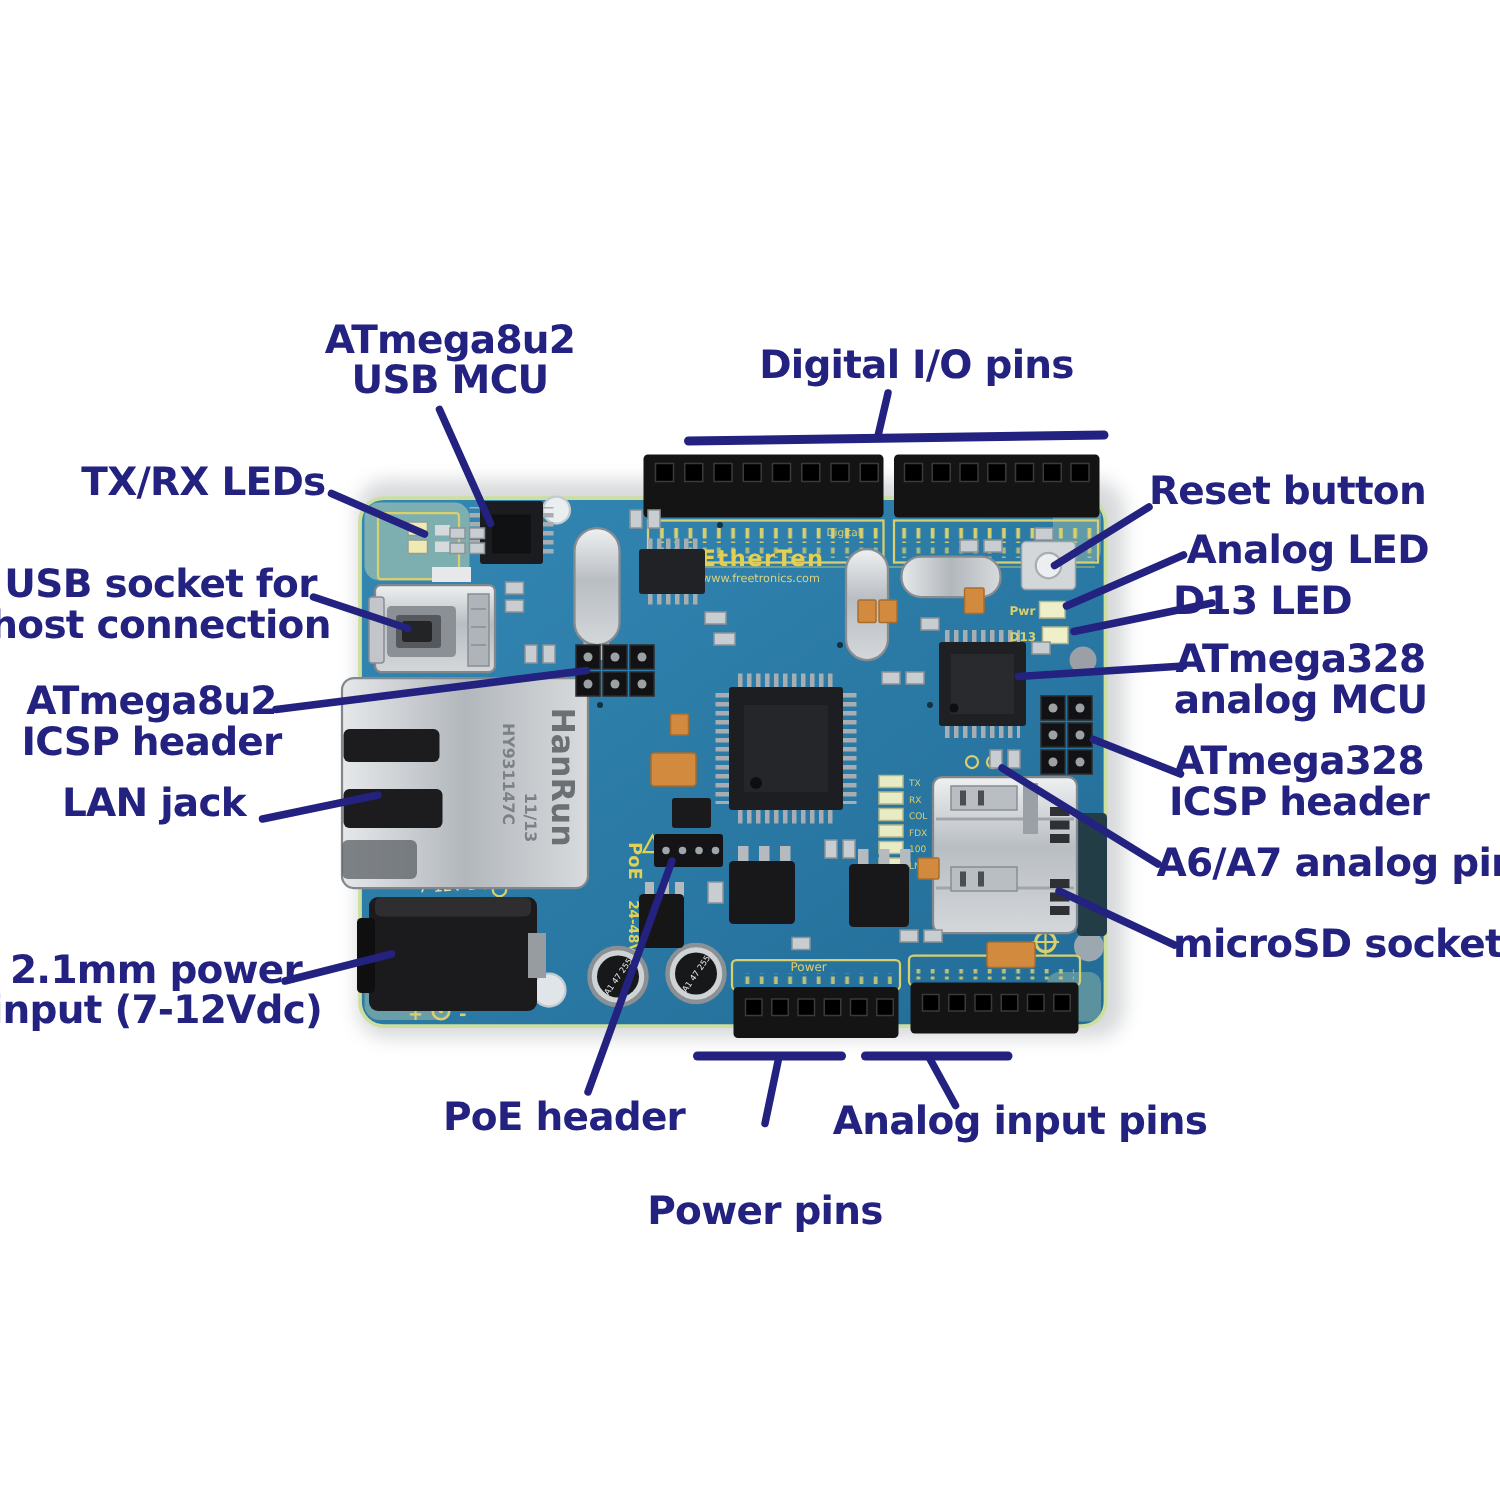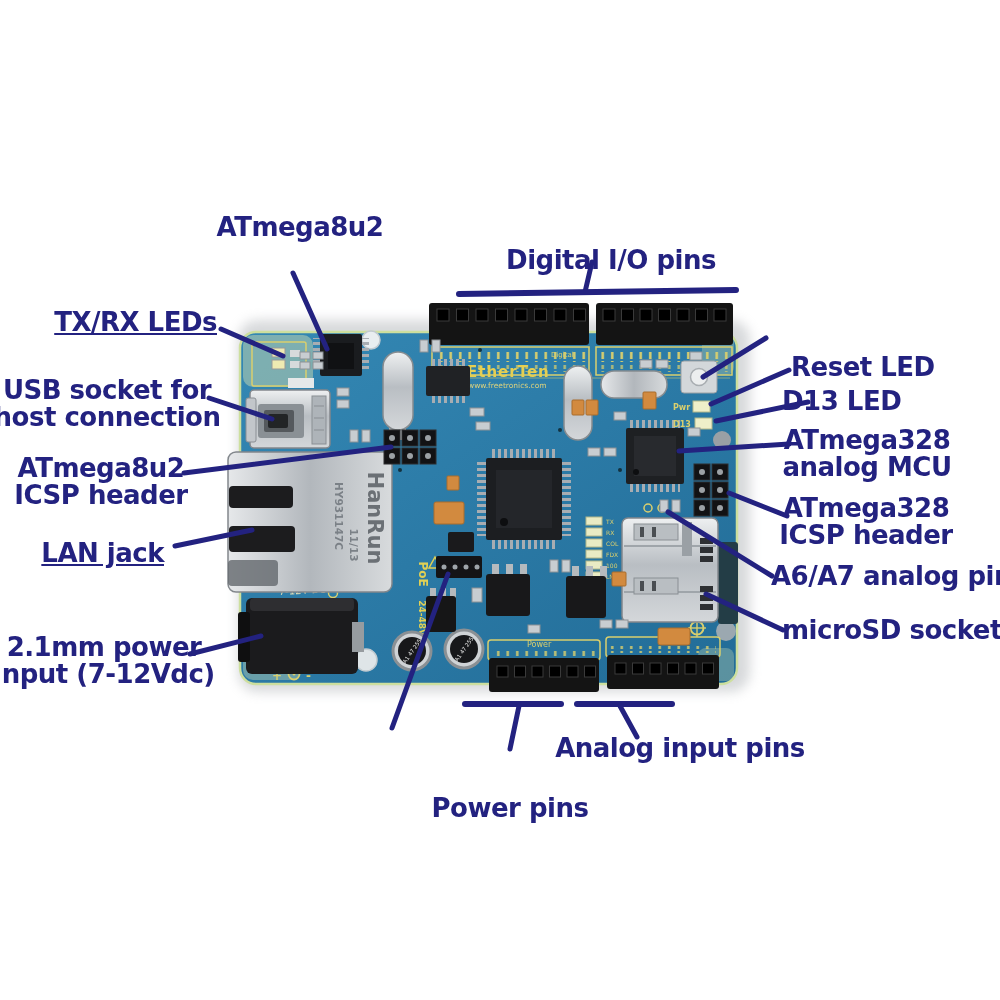--- a/index.html
+++ b/index.html
@@ -9,32 +9,32 @@
   }
   #board-svg { position:absolute; left:0; top:0; width:1000px; height:1000px; }
   svg text { font-family:"DejaVu Sans", sans-serif; }
 
   .lbl {
     position:absolute; font-weight:bold; font-size:26px; letter-spacing:-0.5px;
     color:#232280; line-height:27px; white-space:nowrap;
   }
   .lbl span { display:block; }
   .lbl.center { transform:translateX(-50%); text-align:center; }
-  .lbl.rightalign { text-align:right;text-decoration:underline; }
+  .lbl.rightalign { text-align:right; }
 
   #lbl-usbmcu   { left:300px; top:214px; }
-  #lbl-digital  { left:611px; top:247px; }
+  #lbl-digital  { left:611px; top:231px; }
   #lbl-txrx     { right:783px; top:309px; }
   #lbl-reset    { left:766px; top:315px; }
   #lbl-usb      { left:107px; top:377px; }
   #lbl-pwrled   { left:791px; top:354px; }
   #lbl-d13      { left:782px; top:388px; }
   #lbl-8u2icsp  { left:101px; top:455px; }
   #lbl-328mcu   { left:867px; top:427px; }
-  #lbl-lan      { right:836px; top:540px; }
+  #lbl-lan      { right:836px; top:523px; }
   #lbl-328icsp  { left:866px; top:495px; }
   #lbl-a6a7     { left:771px; top:563px; }
   #lbl-microsd  { left:782px; top:617px; }
   #lbl-pwrin    { left:104px; top:634px; }
   #lbl-poe      { left:376px; top:732px; }
   #lbl-pwrpins  { left:510px; top:750px;margin-top:45px; }
   #lbl-analog   { left:680px; top:735px;text-align:center; }
 </style>
 </head>
 <body>
@@ -441,33 +441,37 @@
     <line x1="392" y1="728" x2="448" y2="574"></line>
     <line x1="465" y1="704" x2="561" y2="704" stroke-width="6"></line>
     <line x1="519" y1="706" x2="510" y2="749"></line>
     <line x1="577" y1="704" x2="672" y2="704" stroke-width="6"></line>
     <line x1="620" y1="706" x2="637" y2="737"></line>
   </g>
 </svg>
 
 <div class="lbl center" id="lbl-usbmcu">
   <span>ATmega8u2</span>
+  <span>USB MCU</span>
 </div>
 <div class="lbl center" id="lbl-digital">
   <span>Digital I/O pins</span>
 </div>
 <div class="lbl rightalign" id="lbl-txrx">
   <span>TX/RX LEDs</span>
+</div>
+<div class="lbl" id="lbl-reset">
+  <span>Reset button</span>
 </div>
 <div class="lbl center" id="lbl-usb">
   <span>USB socket for</span>
   <span>host connection</span>
 </div>
 <div class="lbl" id="lbl-pwrled">
-  <span>Reset LED</span>
+  <span>Analog LED</span>
 </div>
 <div class="lbl" id="lbl-d13">
   <span>D13 LED</span>
 </div>
 <div class="lbl center" id="lbl-8u2icsp">
   <span>ATmega8u2</span>
   <span>ICSP header</span>
 </div>
 <div class="lbl center" id="lbl-328mcu">
   <span>ATmega328</span>
@@ -483,20 +487,23 @@
 <div class="lbl" id="lbl-a6a7">
   <span>A6/A7 analog pins</span>
 </div>
 <div class="lbl" id="lbl-microsd">
   <span>microSD socket</span>
 </div>
 <div class="lbl center" id="lbl-pwrin">
   <span>2.1mm power</span>
   <span>input (7-12Vdc)</span>
 </div>
+<div class="lbl center" id="lbl-poe">
+  <span>PoE header</span>
+</div>
 <div class="lbl center" id="lbl-pwrpins">
   <span>Power pins</span>
 </div>
 <div class="lbl center" id="lbl-analog">
   <span>Analog input pins</span>
 </div>
 
 </div>
 
 </body></html>

